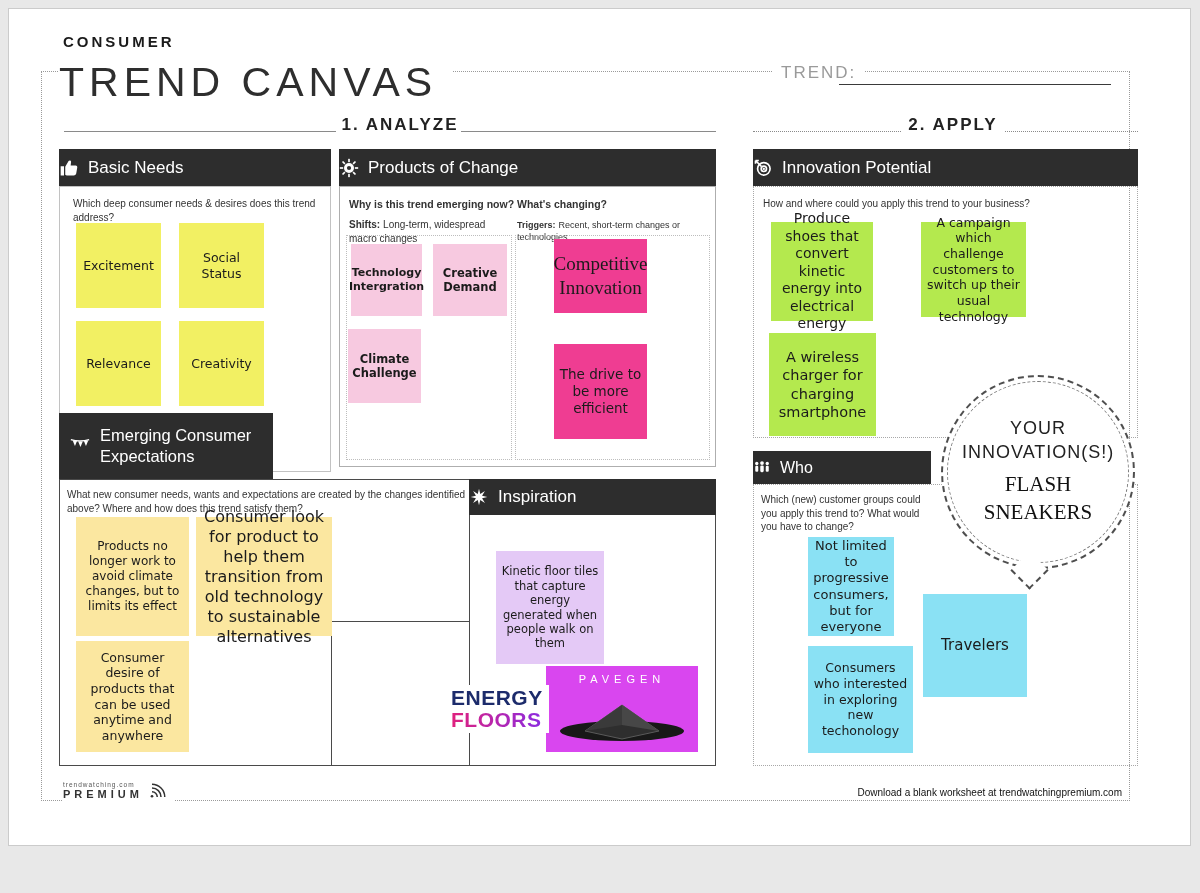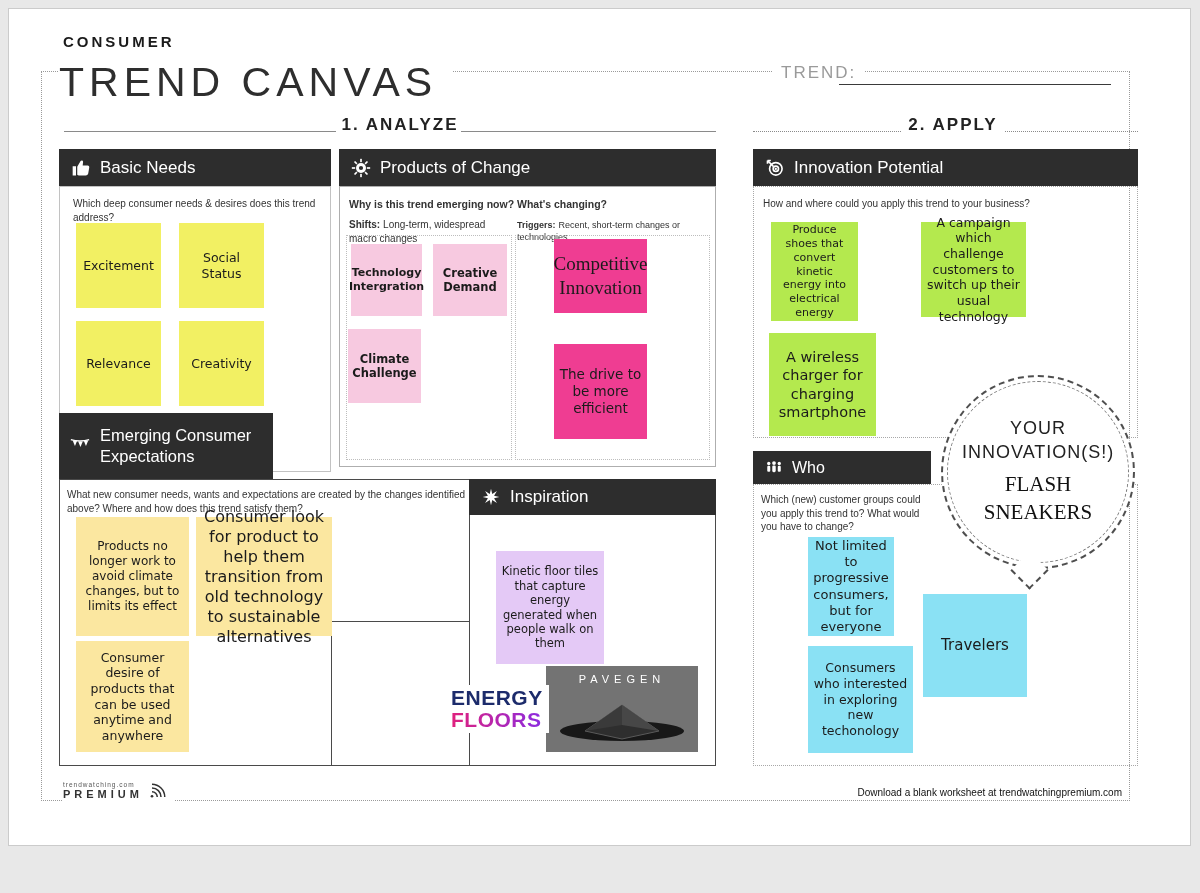--- a/index.html
+++ b/index.html
@@ -17,21 +17,21 @@
 
   
   .an-l{left:55px;top:122px;width:272px;border-top:1px solid #8a8a8a;}
   .an-t{left:332px;top:106px;width:118px;text-align:center;font-weight:700;font-size:17px;letter-spacing:2px;color:#222;}
   .an-r{left:452px;top:122px;width:255px;border-top:1px solid #8a8a8a;}
   .ap-l{left:744px;top:122px;width:148px;border-top:1px dotted #8a8a8a;}
   .ap-t{left:894px;top:106px;width:100px;text-align:center;font-weight:700;font-size:17px;letter-spacing:2px;color:#222;}
   .ap-r{left:996px;top:122px;width:133px;border-top:1px dotted #8a8a8a;}
 
   
-  .bar{background:#2d2d2d;color:#fff;display:flex;align-items:center;gap:9px;padding-left:12px;z-index:2;}
+  .bar{background:#2d2d2d;color:#fff;display:flex;align-items:center;gap:9px;z-index:2;}
   .bar-basic{left:50px;top:140px;width:272px;height:37px;font-size:17px;}
   .bar-drivers{left:330px;top:140px;width:377px;height:37px;font-size:17px;}
   .bar-innov{left:744px;top:140px;width:385px;height:37px;font-size:17px;}
   .bar-insp{left:460px;top:470px;width:247px;height:36px;font-size:17px;z-index:3;}
   .bar-who{left:744px;top:442px;width:178px;height:33px;font-size:16px;}
   .bar-emerging{left:50px;top:404px;width:214px;height:66px;font-size:16.5px;z-index:3;align-items:center;padding:6px 8px 6px 10px;line-height:1.3;}
   .bar-emerging .bar-text{width:168px;}
 
   
   .box-basic{left:50px;top:177px;width:272px;height:286px;border:1px solid #c2c2c2;}
@@ -72,39 +72,39 @@
   .n-y4{left:170px;top:312px;width:85px;height:85px;font-size:12.5px;}
   .n-p1{left:342px;top:235px;width:71px;height:72px;font-size:11px;}
   .n-p2{left:424px;top:235px;width:74px;height:72px;font-size:11.5px;}
   .n-p3{left:339px;top:320px;width:73px;height:74px;font-size:11.5px;}
   .n-m1{left:545px;top:230px;width:93px;height:74px;font-size:19px;font-family:Liberation Serif, serif;}
   .n-m2{left:545px;top:335px;width:93px;height:95px;font-size:13.5px;}
   .n-e1{left:67px;top:508px;width:113px;height:119px;font-size:12px;}
   .n-e2{left:187px;top:508px;width:136px;height:119px;font-size:16px;}
   .n-e3{left:67px;top:632px;width:113px;height:111px;font-size:12.5px;}
   .n-i1{left:487px;top:542px;width:108px;height:113px;font-size:11.5px;z-index:3;}
-  .n-g1{left:762px;top:213px;width:87px;height:99px;font-size:11px;}
+  .n-g1{left:762px;top:213px;width:102px;height:99px;font-size:14px;}
   .n-g2{left:876px;top:213px;width:105px;height:95px;font-size:12.5px;margin-left:36px;}
   .n-g3{left:760px;top:324px;width:107px;height:103px;font-size:14.5px;}
   .n-b1{left:799px;top:528px;width:86px;height:99px;font-size:13px;}
   .n-b2{left:799px;top:637px;width:105px;height:107px;font-size:12.5px;}
   .n-b3{left:914px;top:585px;width:104px;height:103px;font-size:15px;}
 
   
   .circle{left:932px;top:366px;width:194px;height:194px;border:2px dashed #4e4e4e;border-radius:50%;background:#fff;z-index:2;}
   .circle-inner{position:absolute;left:4px;top:4px;right:4px;bottom:4px;border:1px dashed #7a7a7a;border-radius:50%;display:flex;flex-direction:column;align-items:center;justify-content:center;}
   .ci-label{font-size:18px;font-weight:300;letter-spacing:1px;color:#222;width:152px;text-align:center;line-height:1.3;}
   .ci-value{font-family:"Liberation Serif",serif;font-size:21px;color:#111;width:122px;text-align:center;line-height:1.35;margin-top:6px;}
   .notch{left:1007px;top:548px;width:27px;height:27px;background:#fff;border-right:2px dashed #4e4e4e;border-bottom:2px dashed #4e4e4e;transform:rotate(45deg);z-index:3;}
 
   
   .ef{left:410px;top:676px;z-index:4;background:#fff;padding:2px 6px;line-height:1.04;margin-left:26px;}
   .ef-1{font-size:21px;font-weight:800;color:#1c2b6b;letter-spacing:.5px;}
   .ef-2{font-size:21px;font-weight:800;letter-spacing:.5px;background:linear-gradient(90deg,#e0217d,#8a2be2);-webkit-background-clip:text;background-clip:text;color:transparent;}
-  .pv{left:537px;top:657px;width:152px;height:86px;background:#737373;z-index:3;display:flex;flex-direction:column;align-items:center;}
+  .pv{left:537px;top:657px;width:152px;height:86px;background:#d946ef;z-index:3;display:flex;flex-direction:column;align-items:center;}
   .pv-label{color:#fff;font-size:11px;letter-spacing:5px;margin-top:7px;}
 
   
   .brand{left:54px;top:770px;background:#fff;padding:2px 8px 2px 0;z-index:2;display:flex;align-items:flex-end;gap:6px;}
   .brand-top{font-size:6.5px;color:#555;letter-spacing:1px;}
   .brand-bottom{font-size:11px;letter-spacing:4px;color:#333;font-weight:600;}
   .download{right:62px;top:778px;font-size:10px;color:#111;background:#fff;padding:0 6px;z-index:2;}
 
   svg{display:block;}
 </style>

